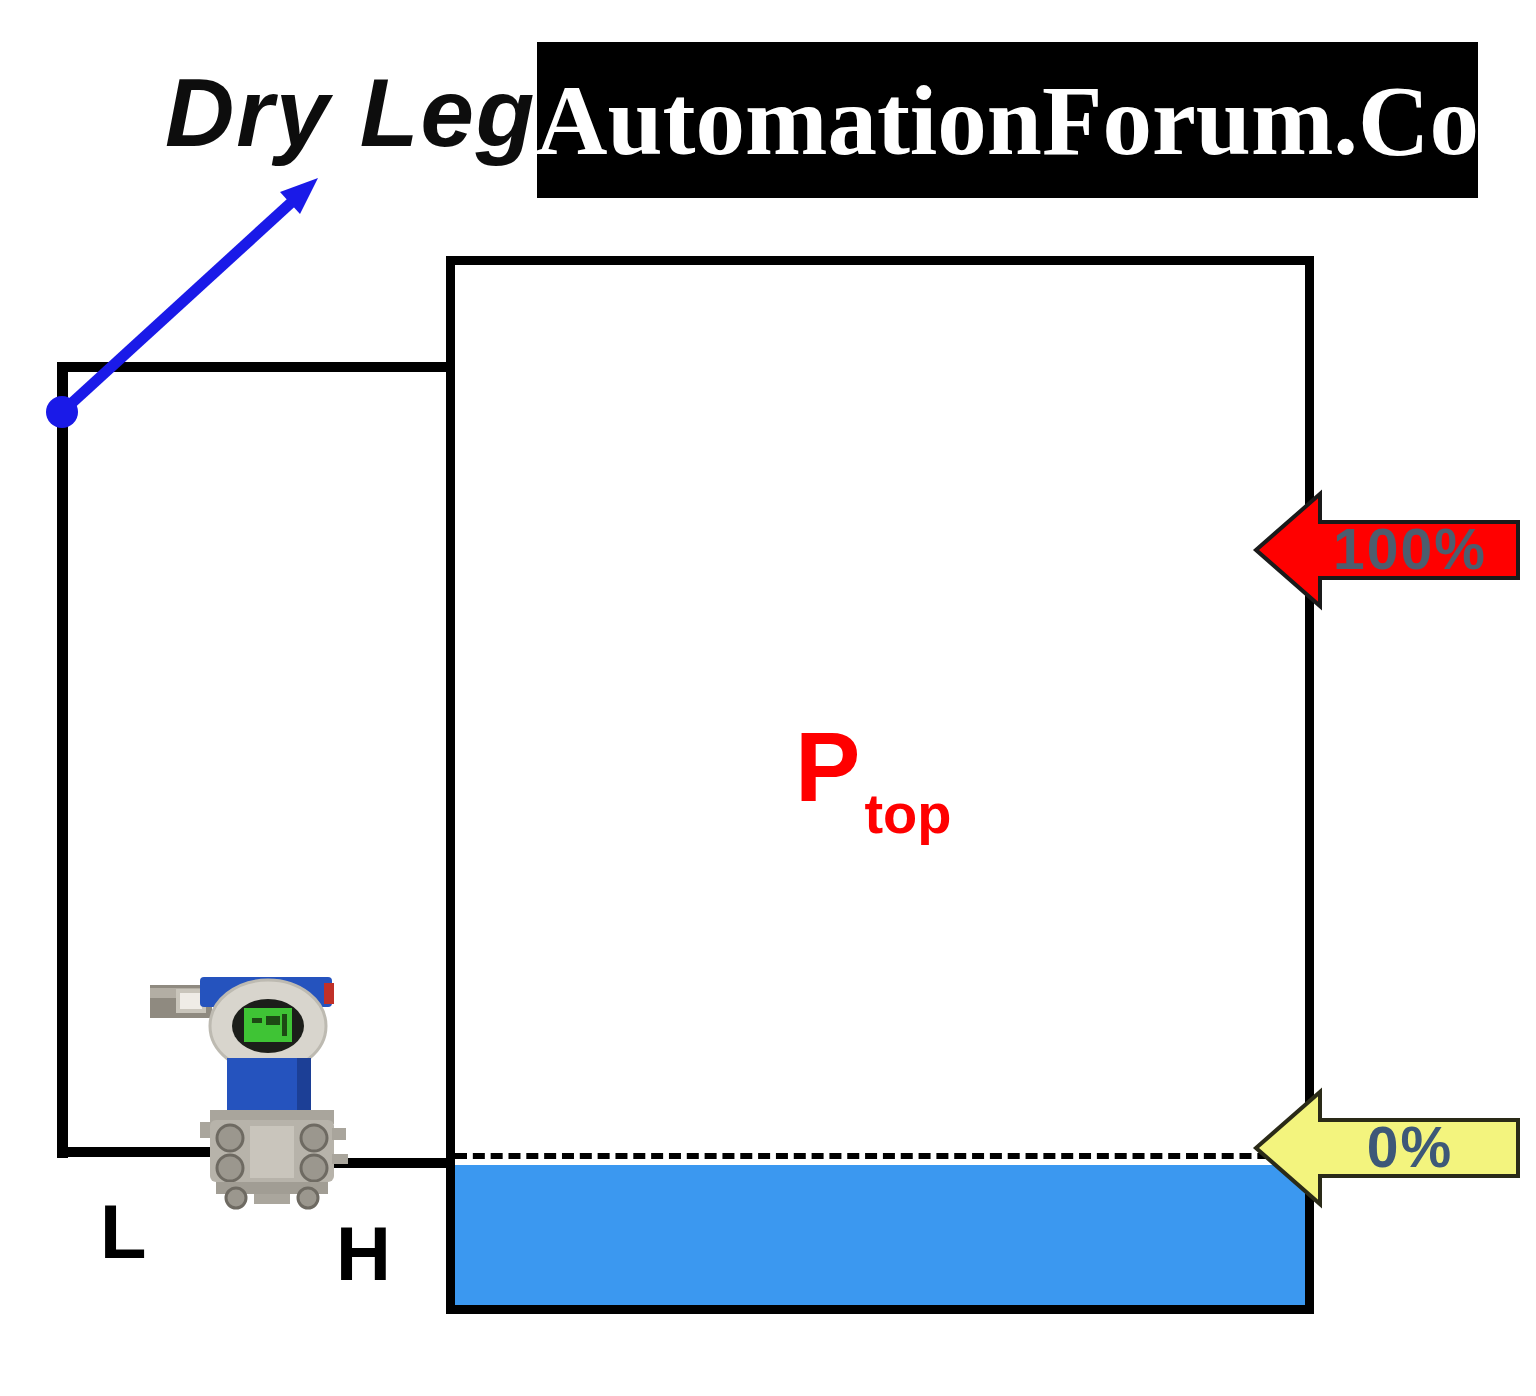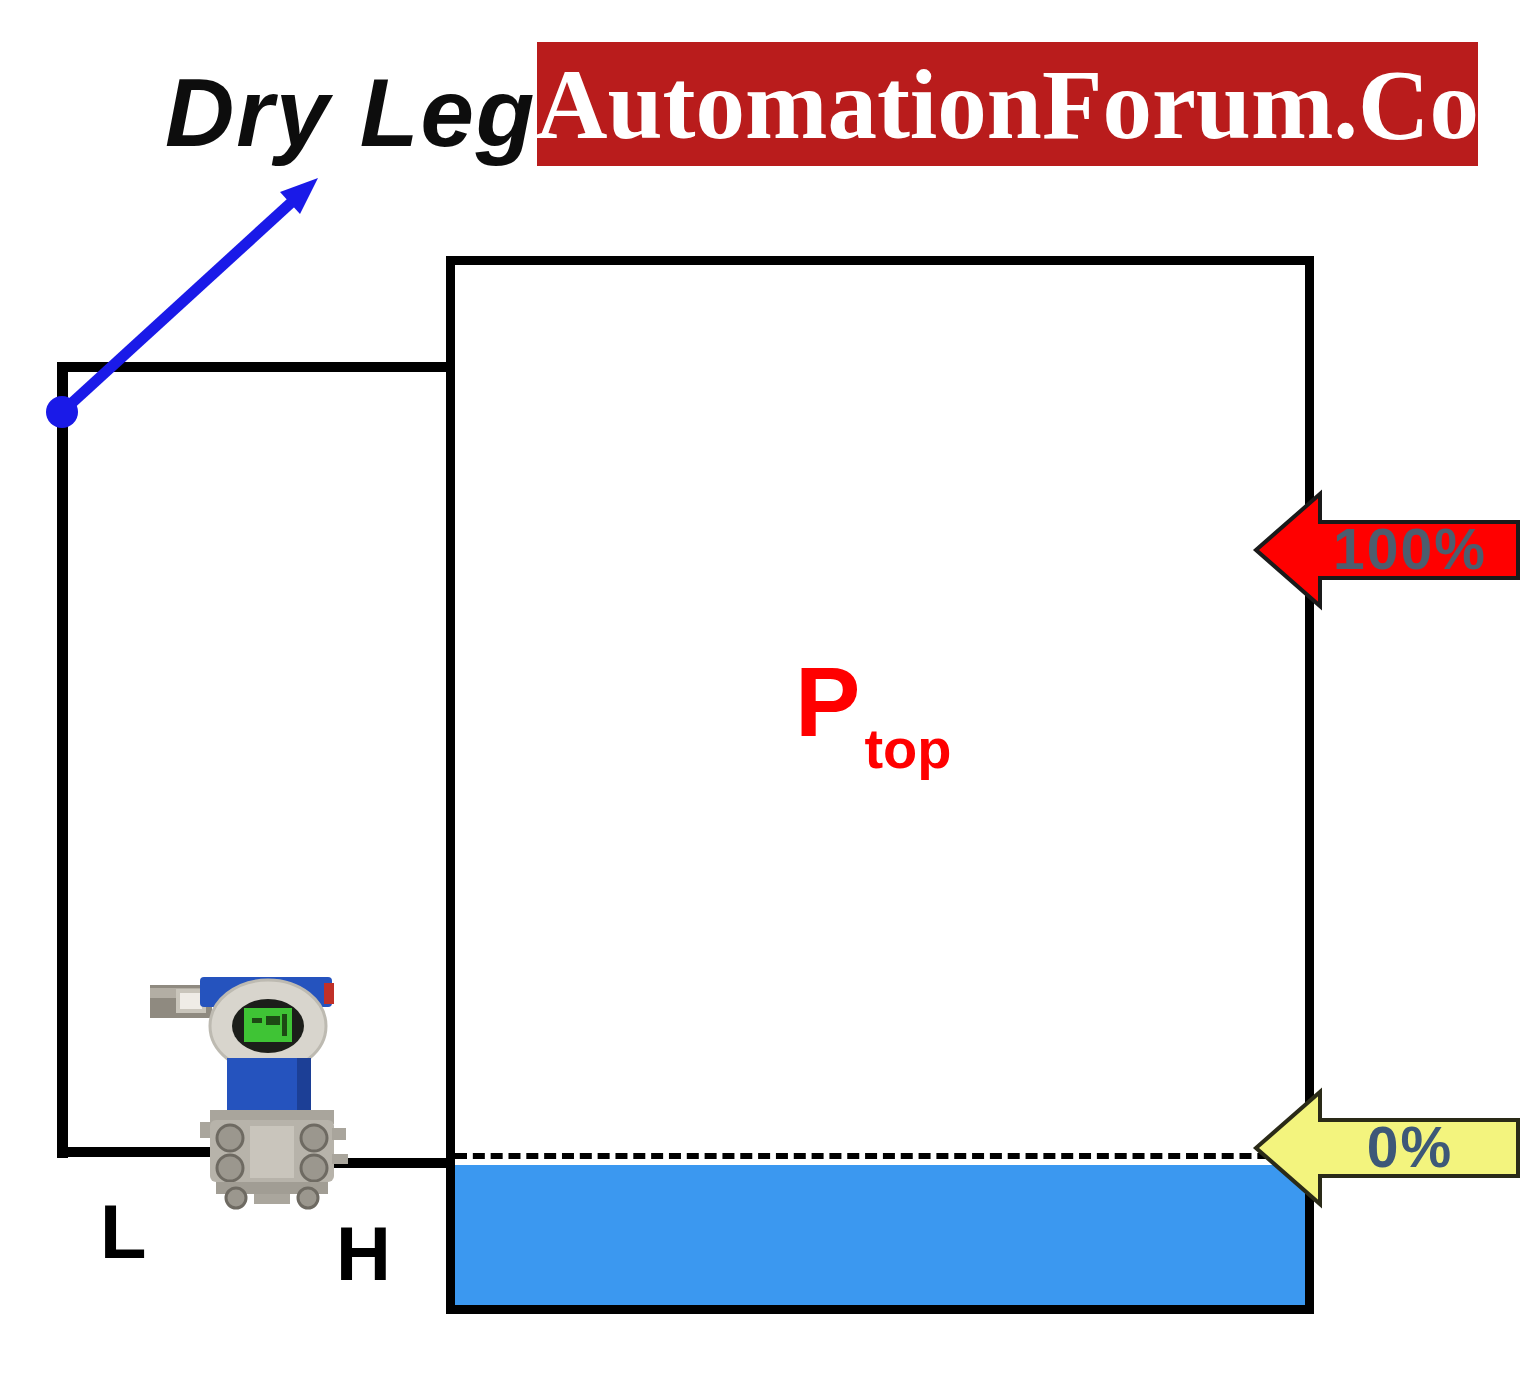--- a/index.html
+++ b/index.html
@@ -11,22 +11,22 @@
 
   
   #diagram-title{
     left:133px;top:58px;
     font-size:96px;font-weight:bold;font-style:italic;
     color:#0d0d0d;letter-spacing:2px;white-space:nowrap;margin-left:32px;
   }
 
   
   #logo{
-    left:537px;top:42px;width:941px;height:124px;
-    background:#b91c1c;display:flex;align-items:center;justify-content:center;
+    left:537px;top:42px;width:941px;height:156px;
+    background:#000000;display:flex;align-items:center;justify-content:center;
   }
   #logo .logo-text{
     font-family:"Liberation Serif", serif;font-weight:bold;
     font-size:99px;color:#ffffff;white-space:nowrap;letter-spacing:0px;
   }
 
   
   #tank{
     left:446px;top:256px;width:868px;height:1058px;
     border:9px solid #000;box-sizing:border-box;background:#ffffff;
@@ -41,21 +41,21 @@
   }
 
   
   .pipe{background:#000;}
   #pipe-top{left:57px;top:362px;width:398px;height:10px;}
   #pipe-left{left:57px;top:362px;width:11px;height:796px;}
   #pipe-low{left:57px;top:1147px;width:165px;height:10px;}
   #pipe-high{left:290px;top:1158px;width:165px;height:10px;}
 
   
-  #ptop{left:795px;top:653px;color:#FF0000;font-weight:bold;white-space:nowrap;}
+  #ptop{left:795px;top:718px;color:#FF0000;font-weight:bold;white-space:nowrap;}
   #ptop .p-main{font-size:98px;line-height:1;}
   #ptop .p-sub{font-size:56px;line-height:1;position:relative;top:32px;left:4px;}
 
   
   .port-label{font-size:76px;font-weight:bold;color:#000;line-height:1;}
   #label-low{left:100px;top:1194px;}
   #label-high{left:336px;top:1216px;}
 
   
   .marker-text{font-weight:bold;font-size:57px;letter-spacing:2px;}

